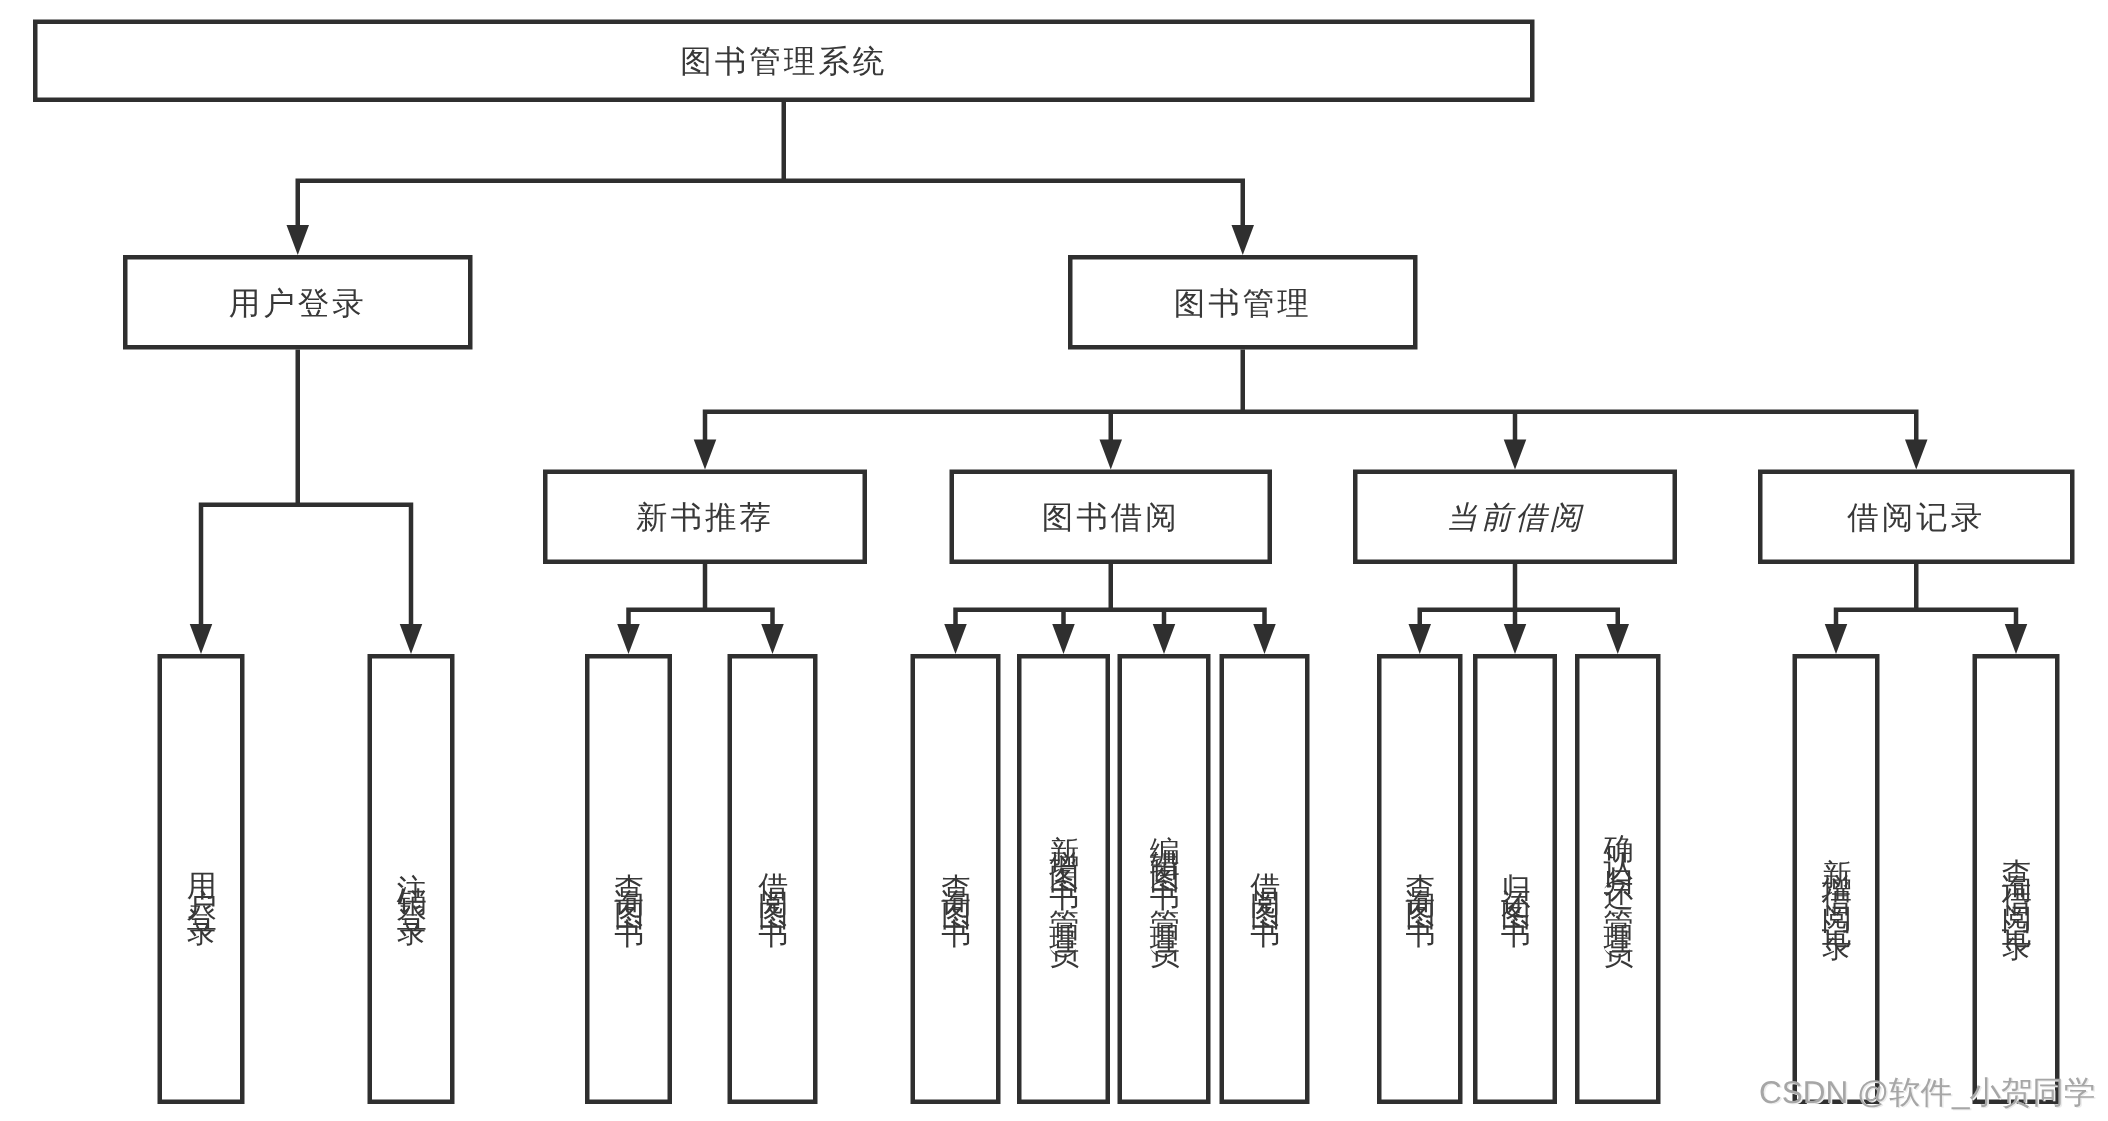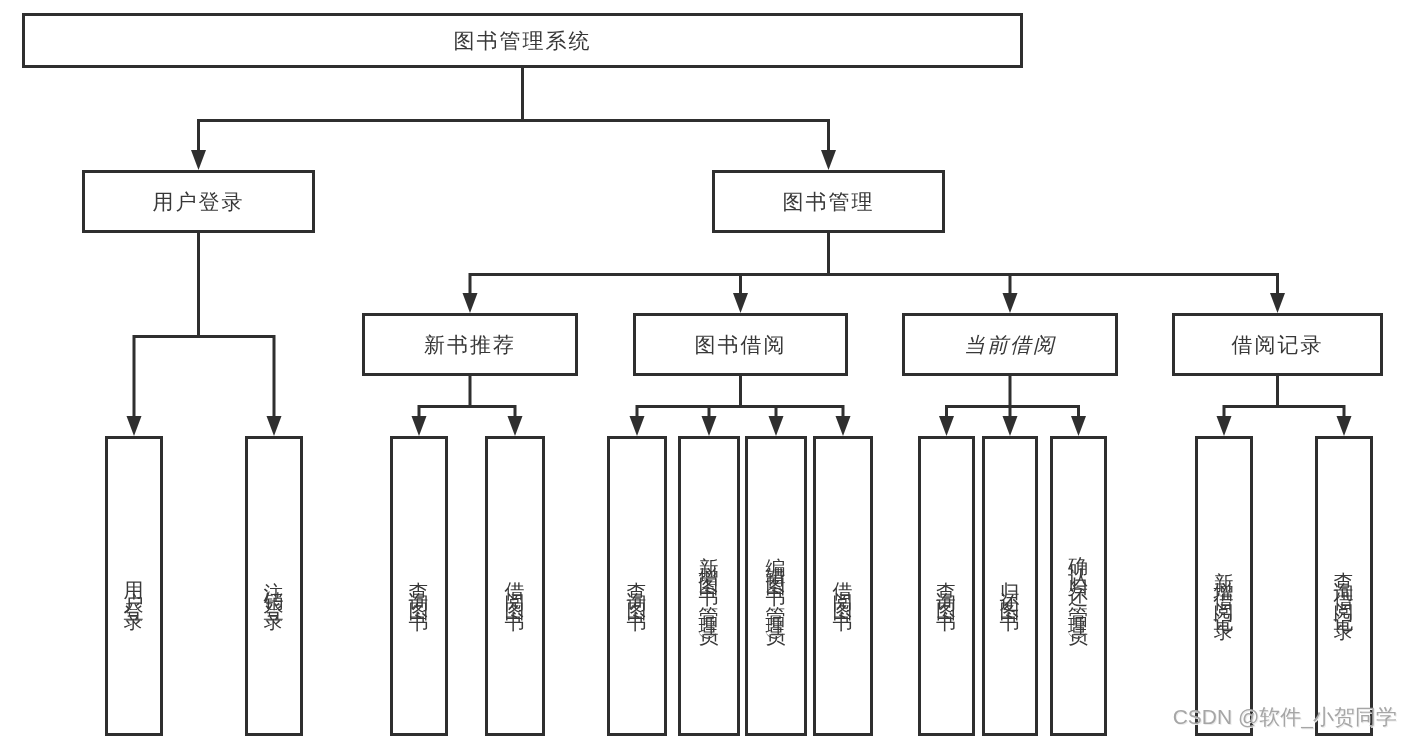--- a/index.html
+++ b/index.html
@@ -28,21 +28,21 @@
   }
   .node.v .vlbl{
     writing-mode:vertical-rl;
     text-orientation:mixed;
     font-size:20px;
     letter-spacing:10px;
     line-height:1;
   }
   .watermark{
     position:absolute;
-    right:8px;bottom:16px;
+    right:8px;bottom:5px;
     font-size:21px;
     color:#a6a6a6;
     text-shadow:1px 1px 0 #ececec;
     white-space:nowrap;
   }
 </style>
 </head>
 <body>
 
 <div class="canvas">

